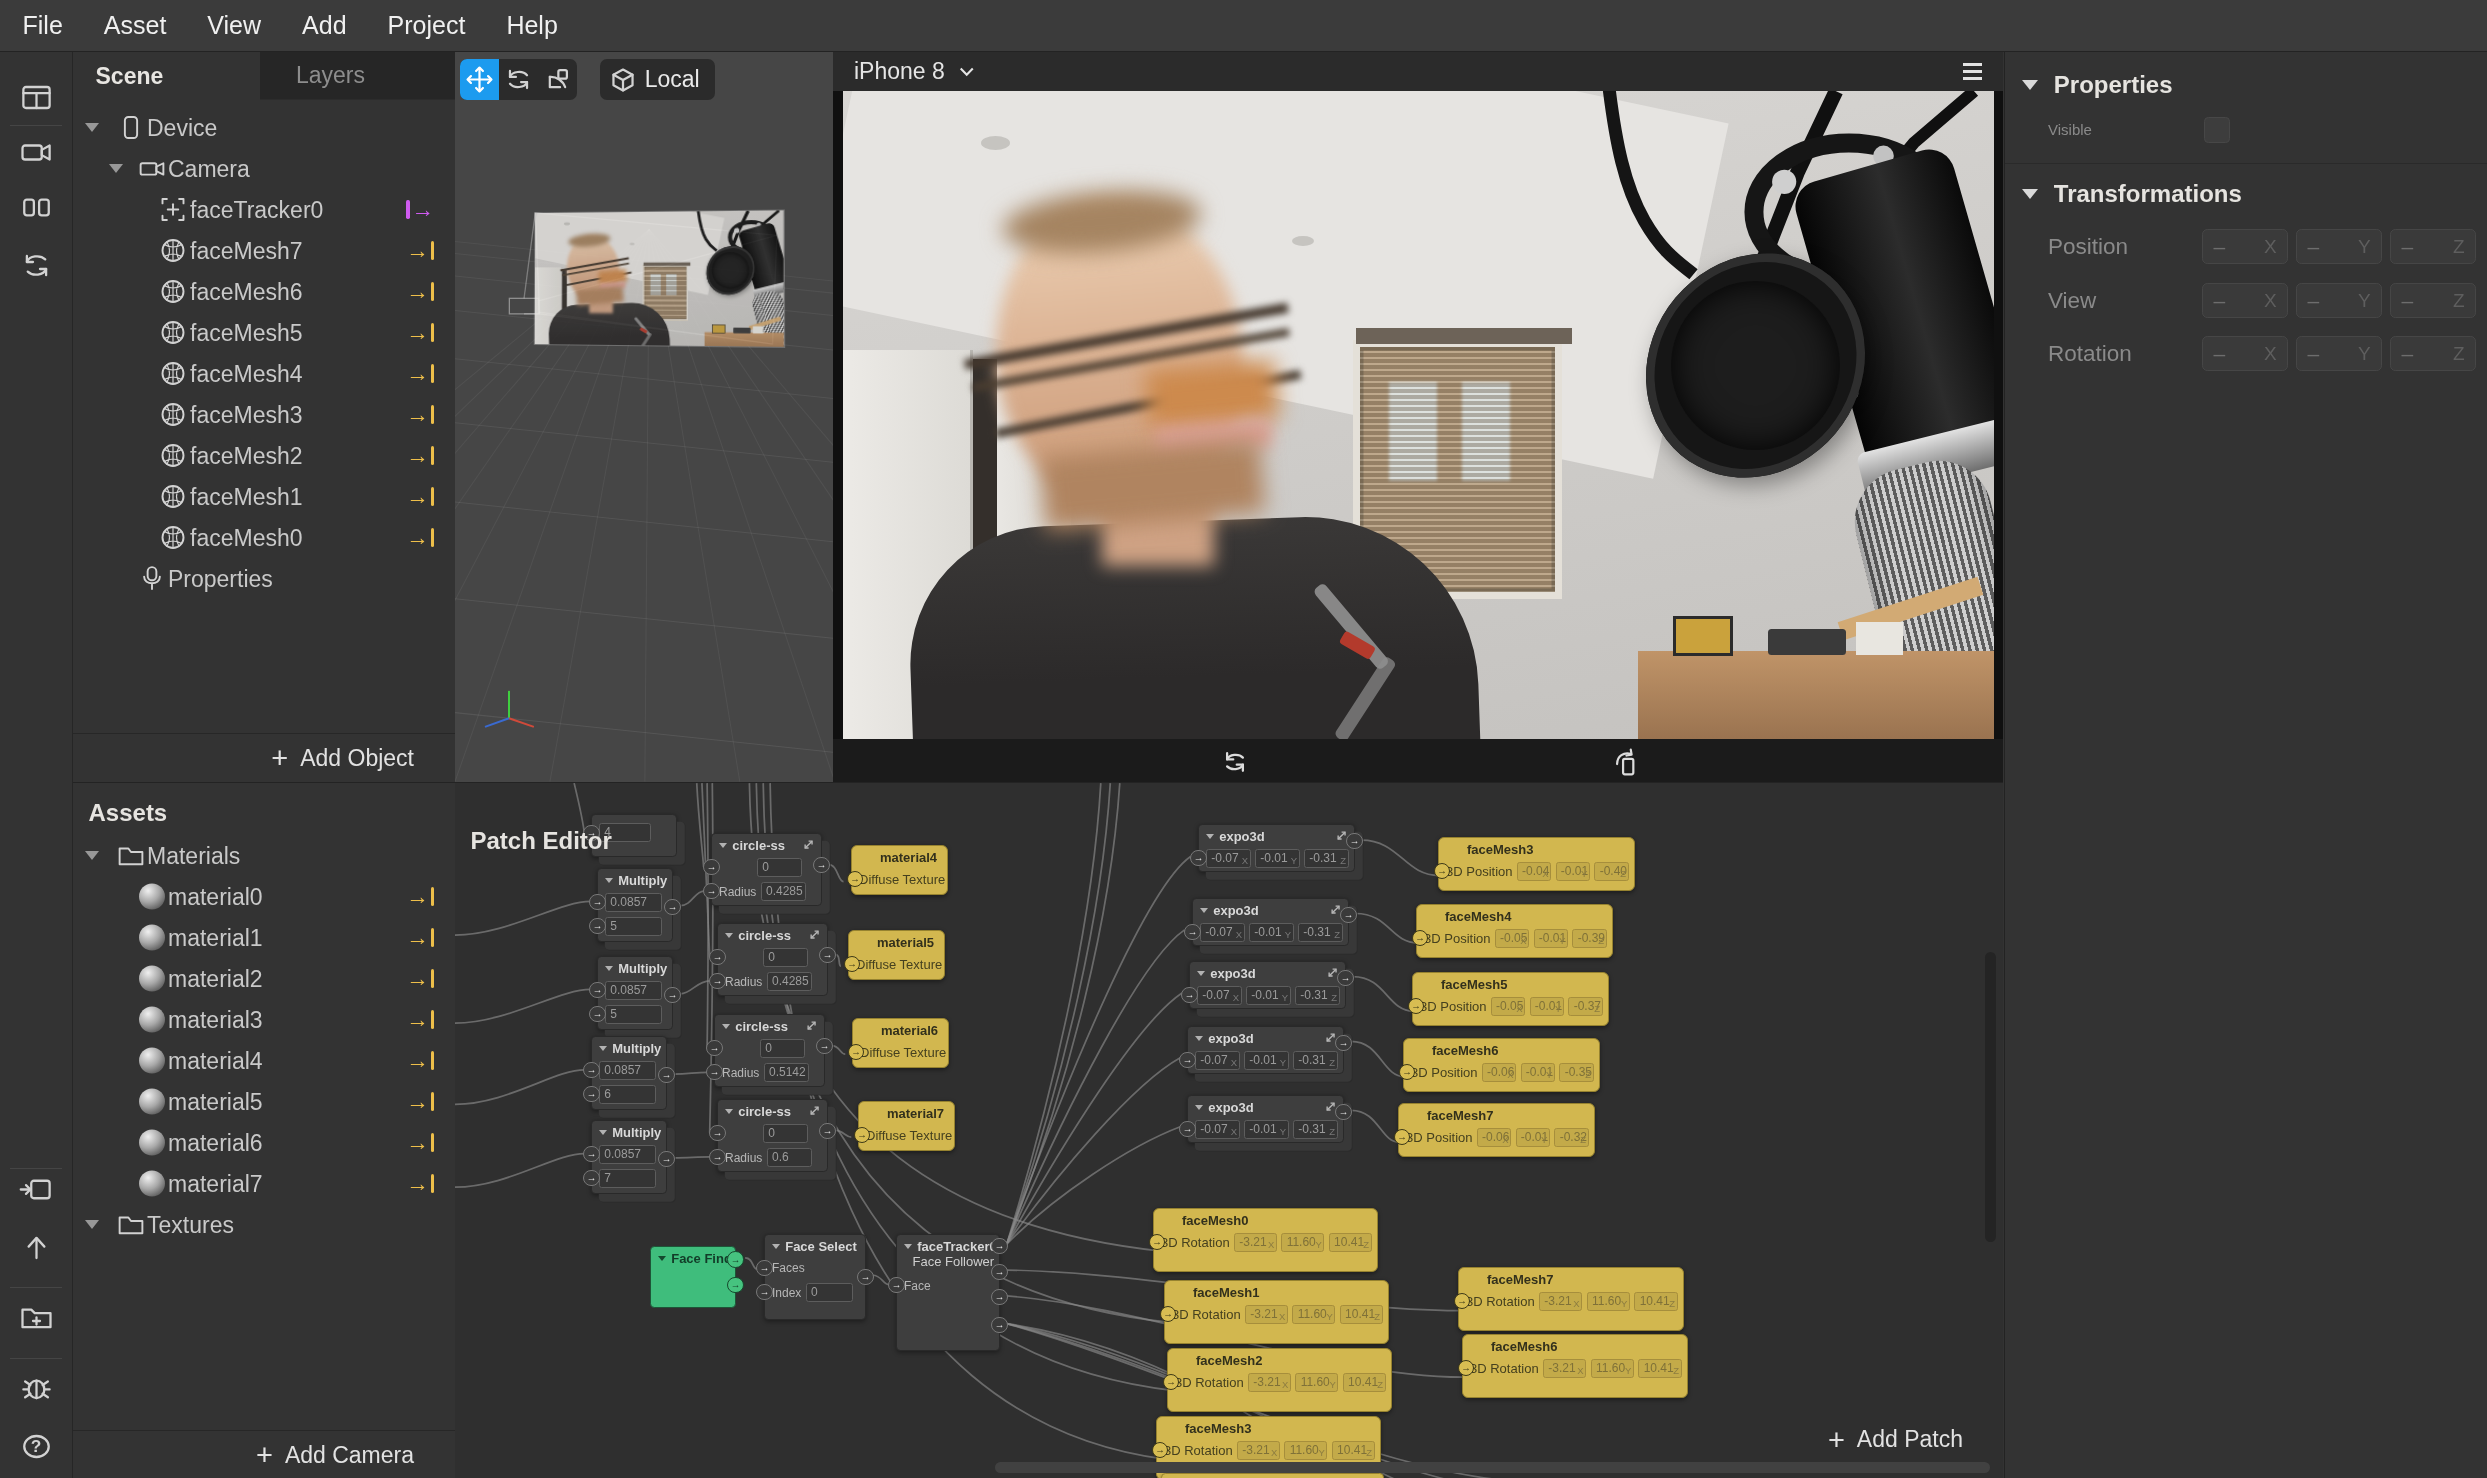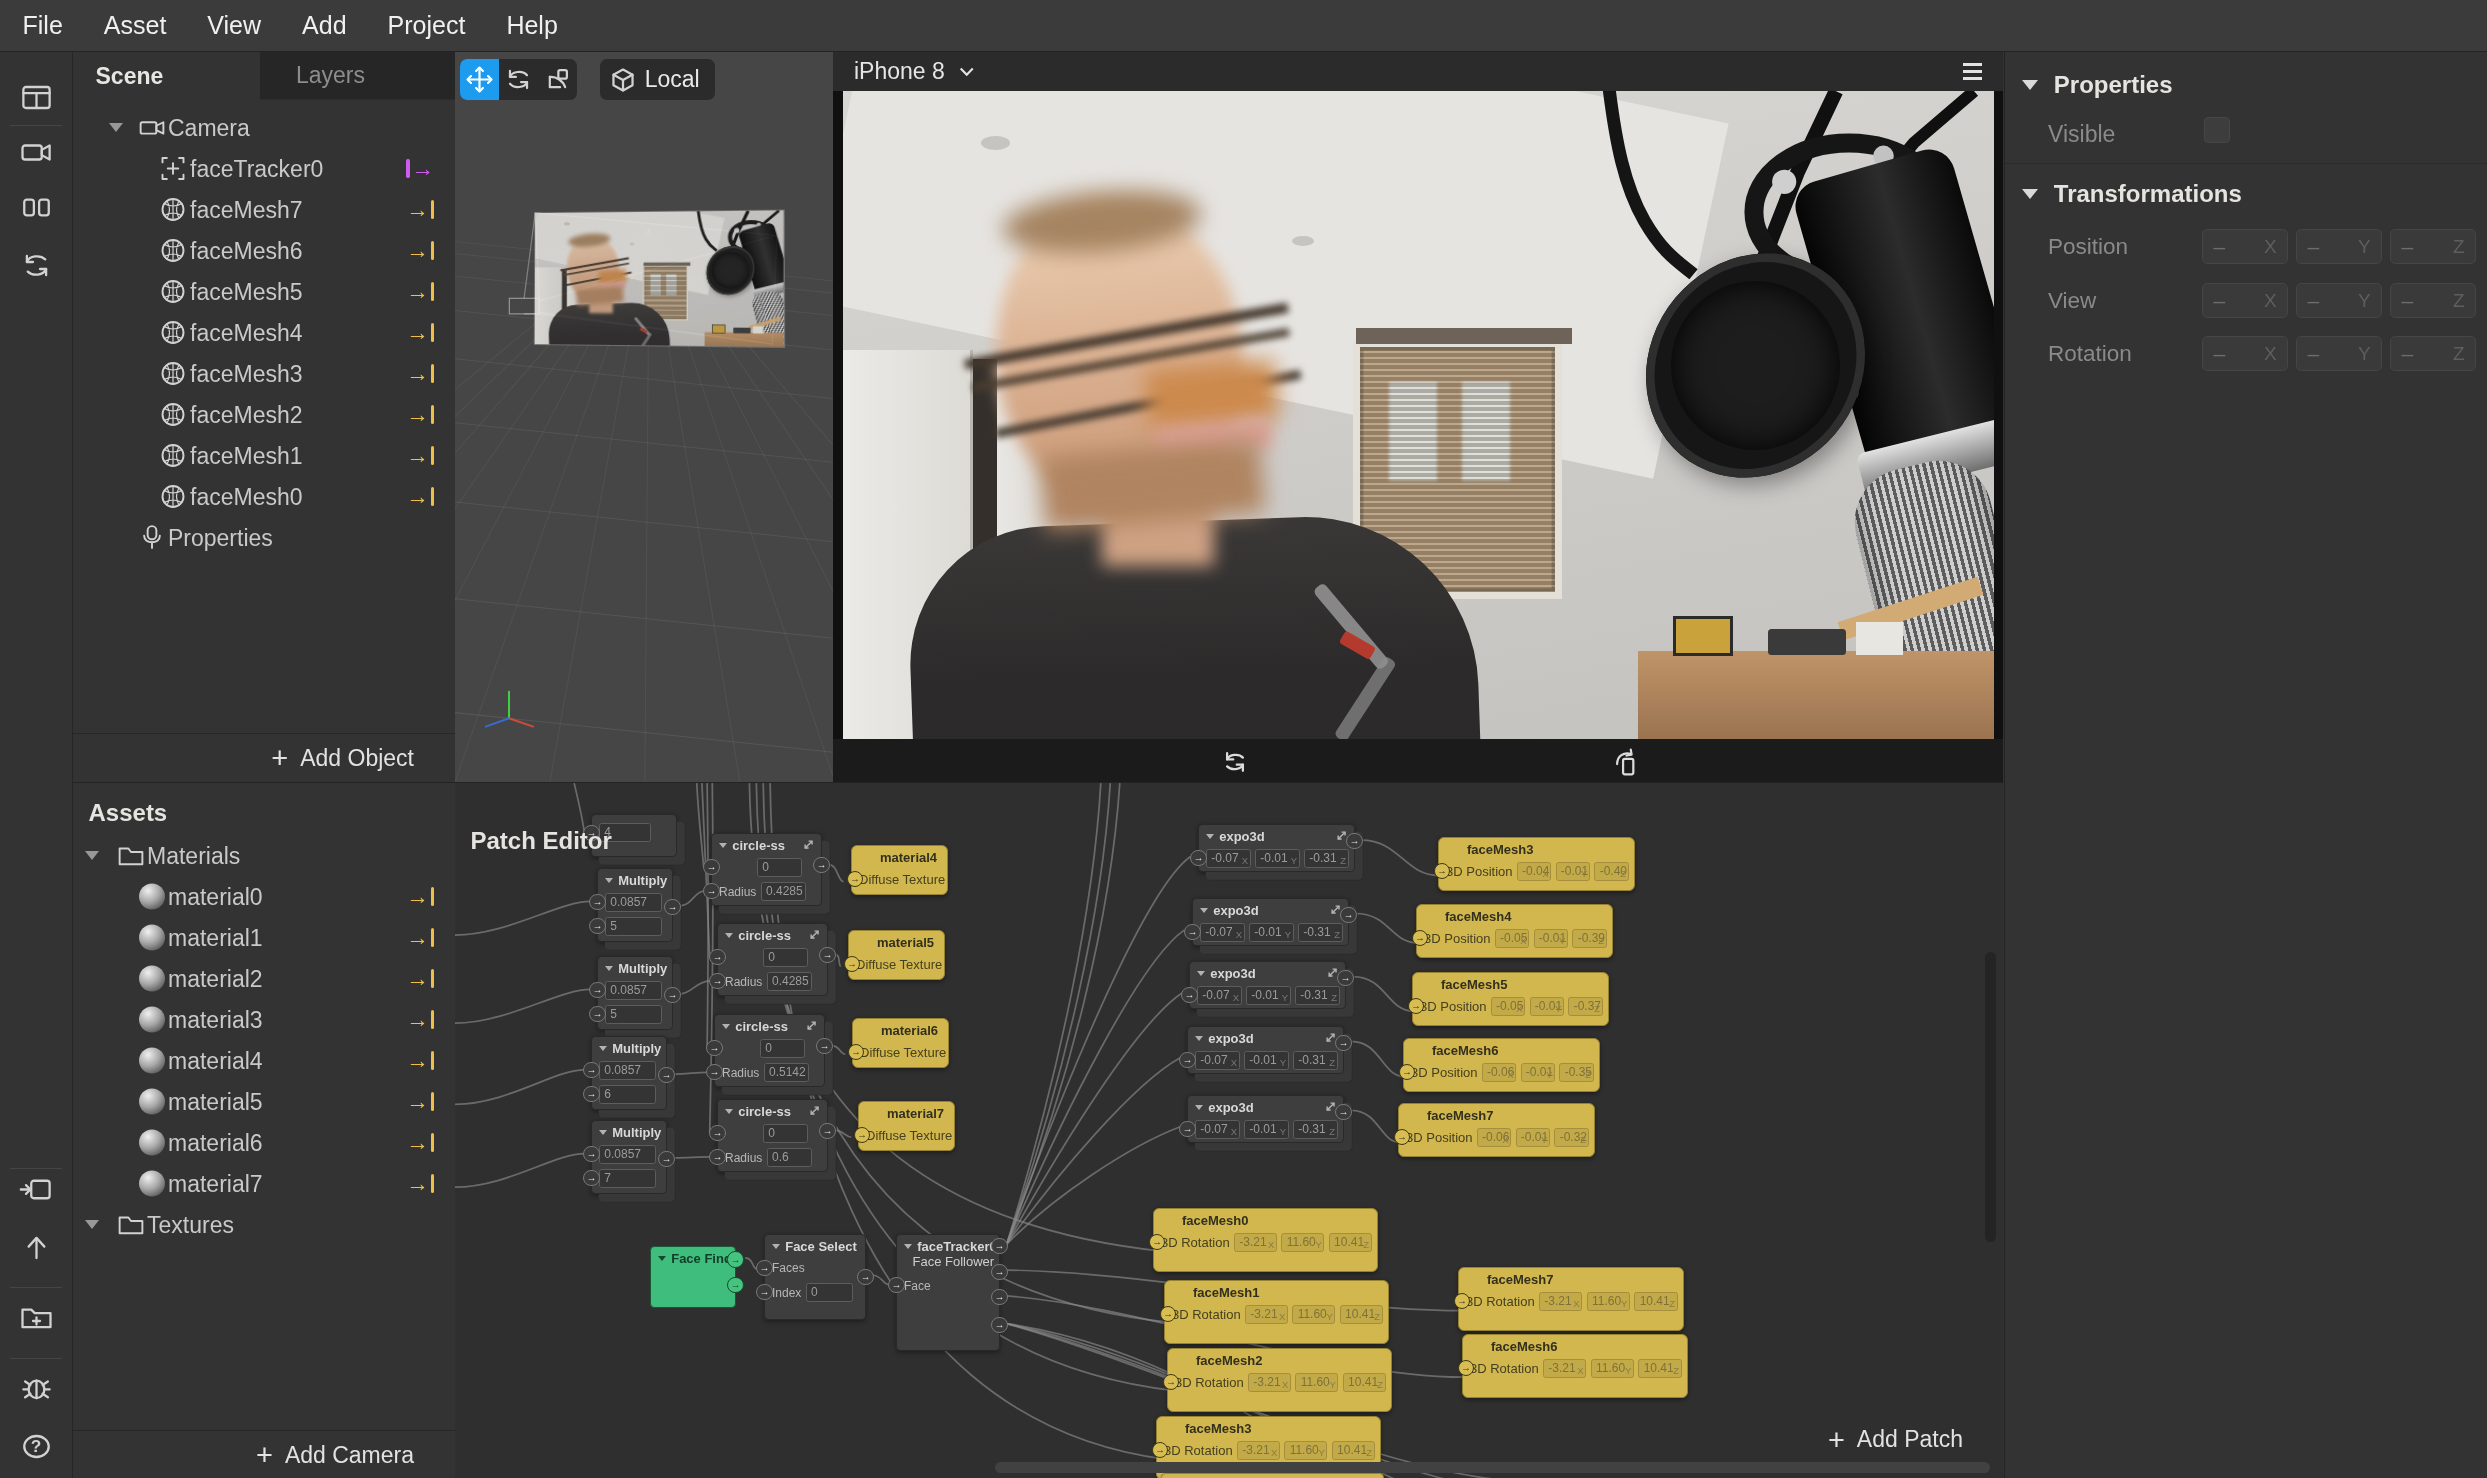--- a/index.html
+++ b/index.html
@@ -131,21 +131,21 @@
   .desk-item1 { position:absolute; left:35px; top:-35px; width:60px; height:40px; background:#caa23c; border:3.5px solid #2b2b2b; }
   .desk-item2 { position:absolute; left:130px; top:-22.5px; width:78px; height:26px; background:#3a3a3a; border-radius:3.5px;}
   .desk-item3 { position:absolute; left:218px; top:-29px; width:47px; height:33px; background:#e8e6e0; }
   .plank { position:absolute; left:199px; top:-52px; width:147px; height:19px; background:#d2aa74; transform:rotate(-18deg); }
 
   
   #right-panel { position:absolute; left:2004px; top:52px; width:484px; height:1427px;
     background:#333; border-left:1.7px solid #232323; }
   .sec-head { position:absolute; left:17.3px; display:flex; align-items:center; gap:15.5px; }
   .sec-tri { width:0;height:0;border-left:8.6px solid transparent;border-right:8.6px solid transparent;border-top:10.4px solid #d9d9d9; }
-  .rp-label { position:absolute; left:43px; color:#8a8a8a; font-size:23px; }
+  .rp-label { position:absolute; left:43px; color:#8a8a8a; font-size:15px; }
   .rp-row-label { color:#8a8a8a; font-size:22.5px; }
   #visible-box { position:absolute; left:199px; width:26px; height:26px; background:#3d3d3d; border-radius:4.3px; border:0.9px solid #474747; }
   .rp-sep { position:absolute; left:0; width:100%; height:0.9px; background:#2a2a2a; }
   .tr-row { position:absolute; left:0; width:100%; height:35px; }
   .tr-field { position:absolute; top:0; width:86px; height:35px; background:#3a3a3a; border:0.9px solid #464646;
     border-radius:5.2px; color:#6d6d6d; font-size:21px; display:flex; align-items:center; justify-content:space-between; padding:0 10.4px; }
   .tr-axis { color:#5e5e5e; font-size:19px; }
 
   
   #patch-editor { position:absolute; left:455px; top:782px; width:1548px; height:697px;
@@ -269,20 +269,29 @@
       <span style="position:absolute;color:#d2d2d2;font-size:17.3px;font-weight:bold">?</span>
     </div>
 </div>
 
 <div id="scene-panel">
   <div class="tabbar">
     <div class="tab active">Scene</div>
     <div class="tab inactive">Layers</div>
   </div>
   <div class="tree" id="scene-tree" style="top:55px">
+      <div class="tree-row">
+        <span class="tri-exp" style="left:12px"></span>
+        <span class="row-icon" style="left:43px">
+          <svg class="icon" width="28" height="28" viewBox="0 0 32 32" style="stroke-width:2.2">
+            <rect x="9" y="4" width="14" height="24" rx="4"></rect>
+          </svg>
+        </span>
+        <span class="tree-label" style="left:74px">Device</span>
+      </div>
       <div class="tree-row">
         <span class="tri-exp" style="left:36px"></span>
         <span class="row-icon" style="left:64px">
           <svg class="icon" width="28" height="28" viewBox="0 0 32 32" style="stroke-width:2.2">
             <rect x="3" y="10" width="18" height="13" rx="2"></rect>
             <path d="M21 14 L29 10 V23 L21 19 Z"></path>
           </svg>
         </span>
         <span class="tree-label" style="left:95px">Camera</span>
       </div>

